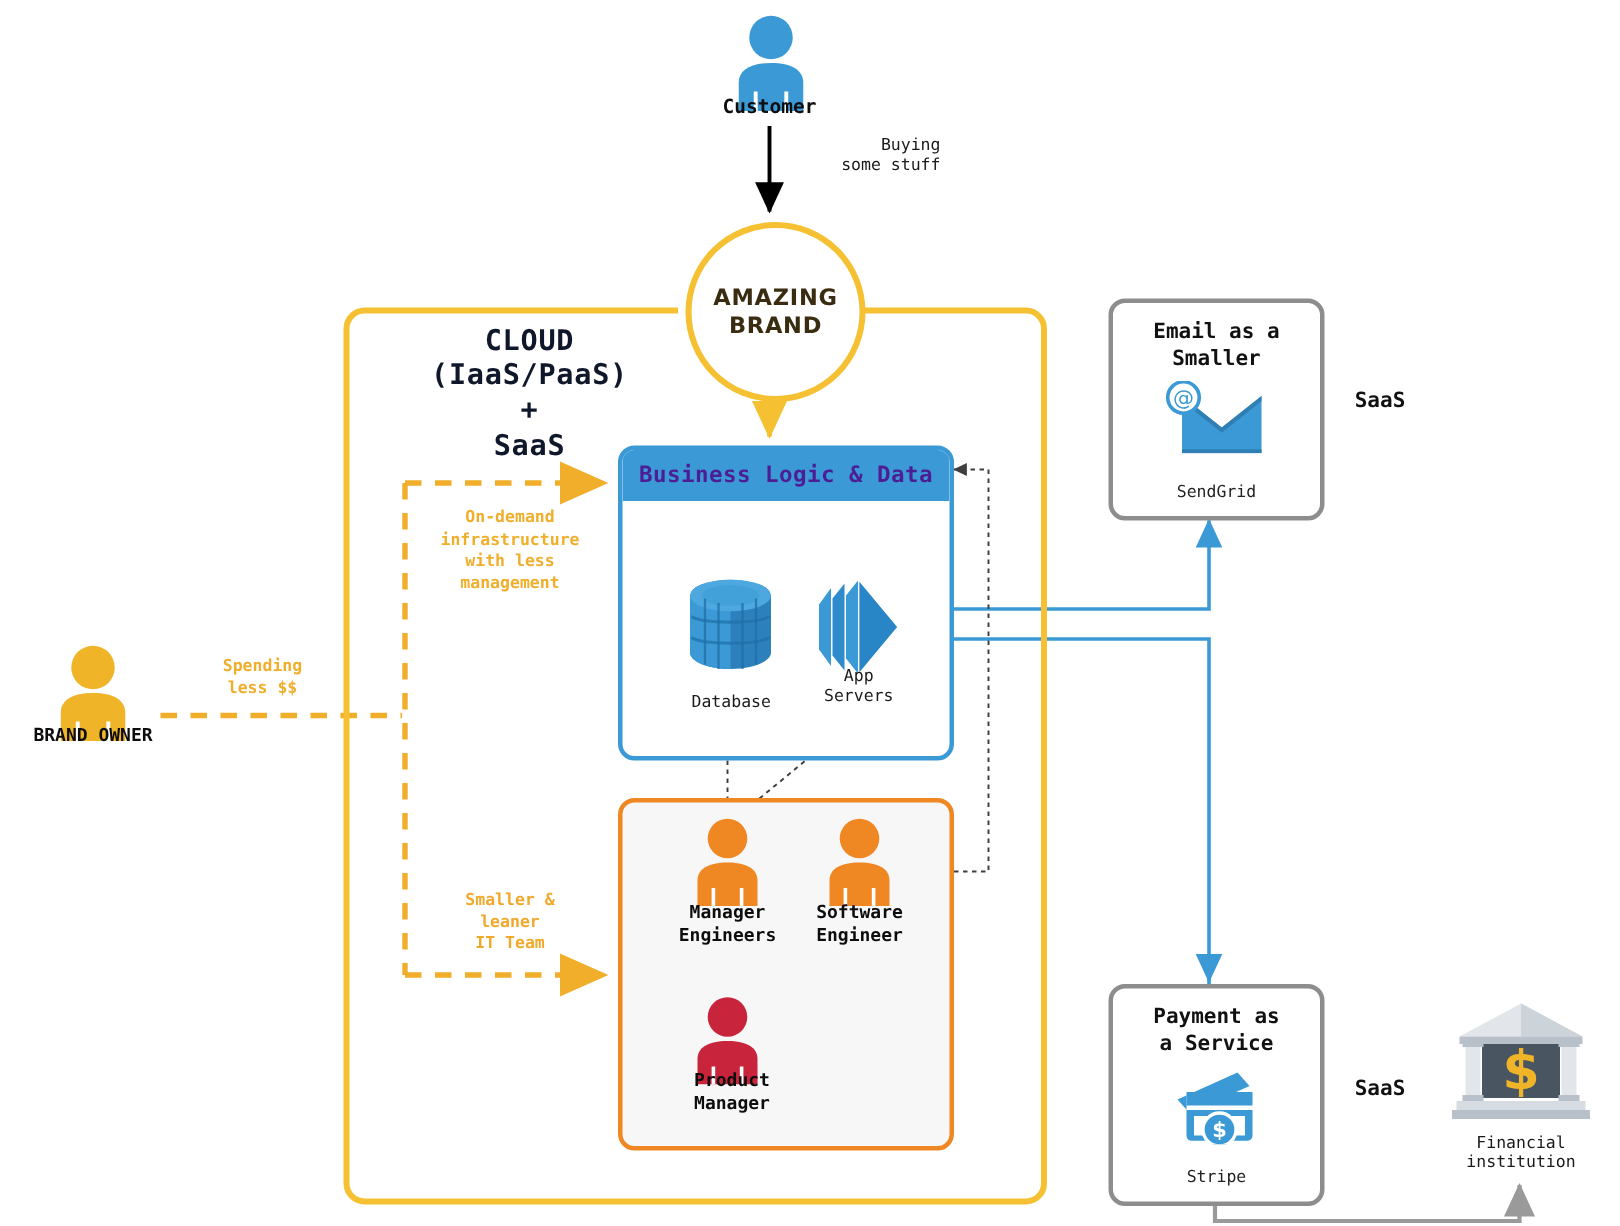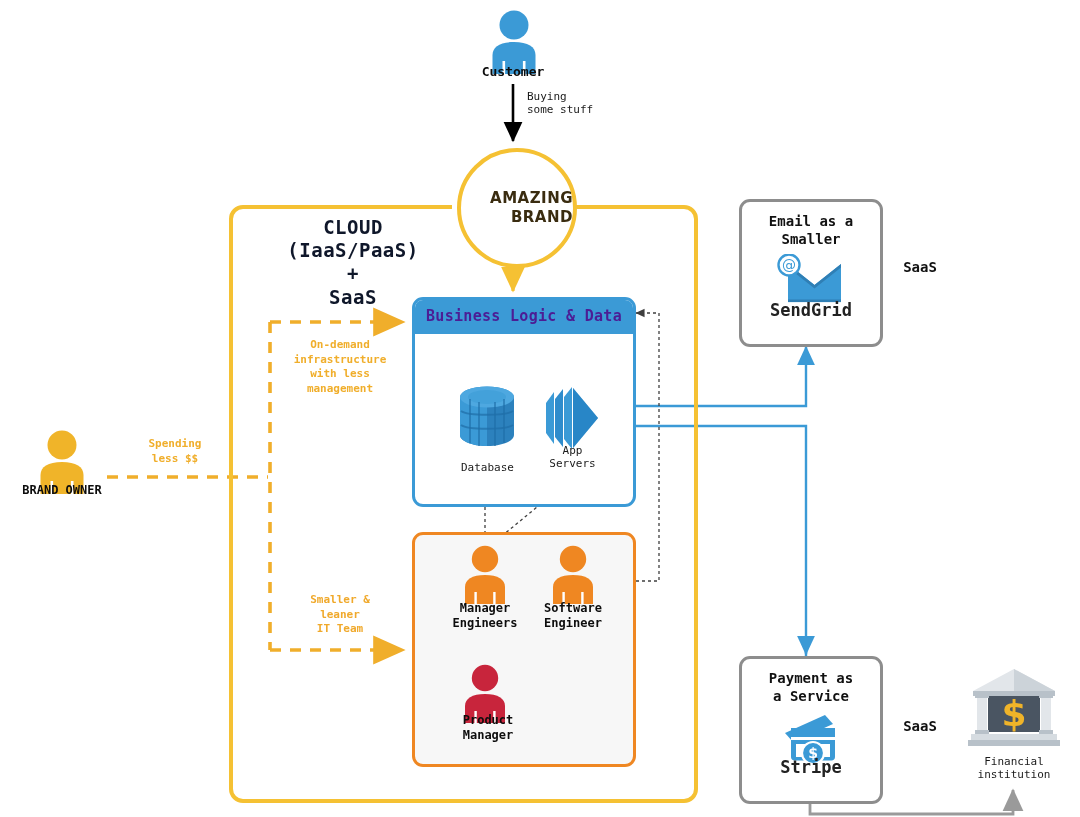--- a/index.html
+++ b/index.html
@@ -25,21 +25,21 @@
     color:#0f172a;font-weight:bold;font-size:19px;letter-spacing:.5px;
   }
 
   
   #brand-circle{
     left:457px;top:148px;width:112px;height:112px;border-radius:50%;
     border:4px solid #f5c133;background:#ffffff;
     display:flex;align-items:center;justify-content:center;
   }
   #brand-circle .t{
-    font-size:15px;font-weight:bold;color:#3a2c10;text-align:right;line-height:1.3;
+    font-size:15px;font-weight:bold;color:#3a2c10;text-align:center;line-height:1.3;
     letter-spacing:.5px;font-family:"DejaVu Sans","Liberation Sans",sans-serif;
   }
 
   
   #bl-box{
     left:412px;top:297px;width:218px;height:204px;
     border:3px solid #3b9ad6;border-radius:11px;background:#ffffff;overflow:hidden;
   }
   #bl-header{
     background:#3b9ad6;color:#4c1d95;font-weight:bold;font-size:15px;
@@ -56,22 +56,22 @@
   .saas-box{
     border:3px solid #8d8d8d;border-radius:11px;background:#ffffff;
   }
   #email-box{left:739px;top:199px;width:138px;height:142px;}
   #payment-box{left:739px;top:656px;width:138px;height:142px;}
   .saas-title{
     position:absolute;left:0;right:0;top:10px;text-align:center;
     font-size:14px;font-weight:bold;line-height:1.3;white-space:pre;color:#111;
   }
   .saas-sub{
-    position:absolute;left:0;right:0;bottom:24px;text-align:center;
-    font-size:17px;color:#222;font-weight:bold;
+    position:absolute;left:0;right:0;bottom:10px;text-align:center;
+    font-size:11px;color:#222;
   }
   .saas-tag{font-size:14px;font-weight:bold;color:#111;}
 
   
   .cap{font-size:11px;color:#1a1a1a;}
   .cap-b{font-size:12px;font-weight:bold;color:#0d0d0d;}
   .cap-bb{font-size:13px;font-weight:bold;color:#0d0d0d;}
   .note-y{color:#f0ae2b;font-size:11px;font-weight:bold;line-height:1.32;}
   .note-o{color:#f0a92b;font-size:11px;font-weight:bold;line-height:1.32;}
 
@@ -139,21 +139,21 @@
 
   <div class="node person" style="left:489px;top:8px;width:50px;height:66px;">
     <svg width="50" height="66" viewBox="0 0 50 66">
       <circle cx="25" cy="17" r="14.5" fill="#3b9ad6"></circle>
       <path d="M3.5 66 L3.5 47 C3.5 39 11 34 25 34 C39 34 46.5 39 46.5 47 L46.5 66 Z" fill="#3b9ad6"></path>
       <rect x="13.5" y="53" width="2.6" height="13" fill="#ffffff"></rect>
       <rect x="33.9" y="53" width="2.6" height="13" fill="#ffffff"></rect>
     </svg>
   </div>
   <div class="lbl cap-bb" style="left:443px;top:64px;width:140px;">Customer</div>
-  <div class="lbl" style="left:527px;top:90px;width:120px;text-align:left;font-size:11px;color:#1a1a1a;">Buying
+  <div class="lbl" style="left:507px;top:90px;width:120px;text-align:right;font-size:11px;color:#1a1a1a;">Buying
 some stuff</div>
 
   <div class="node" id="cloud-box"></div>
 
   <div style="position:absolute;left:452px;top:199px;width:122px;height:14px;background:#ffffff;"></div>
 
   <div class="lbl" id="cloud-title">CLOUD
 (IaaS/PaaS)
 +
 SaaS</div>

